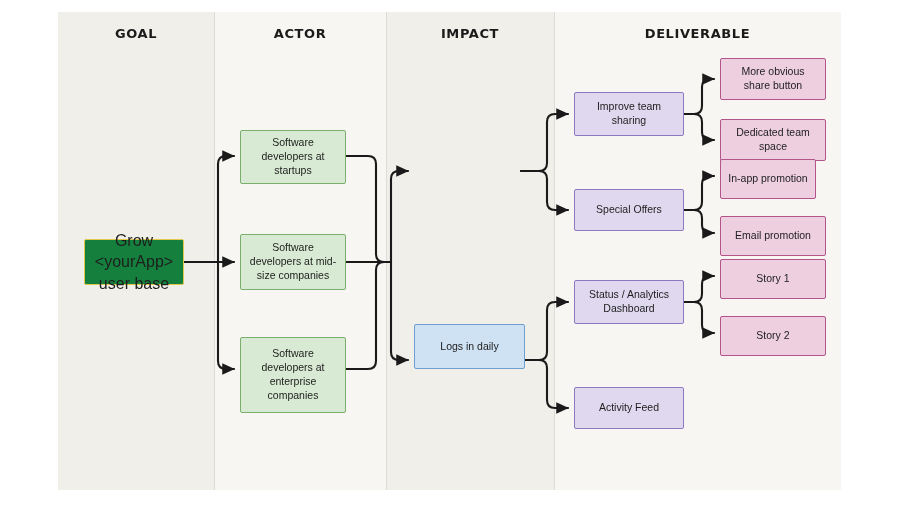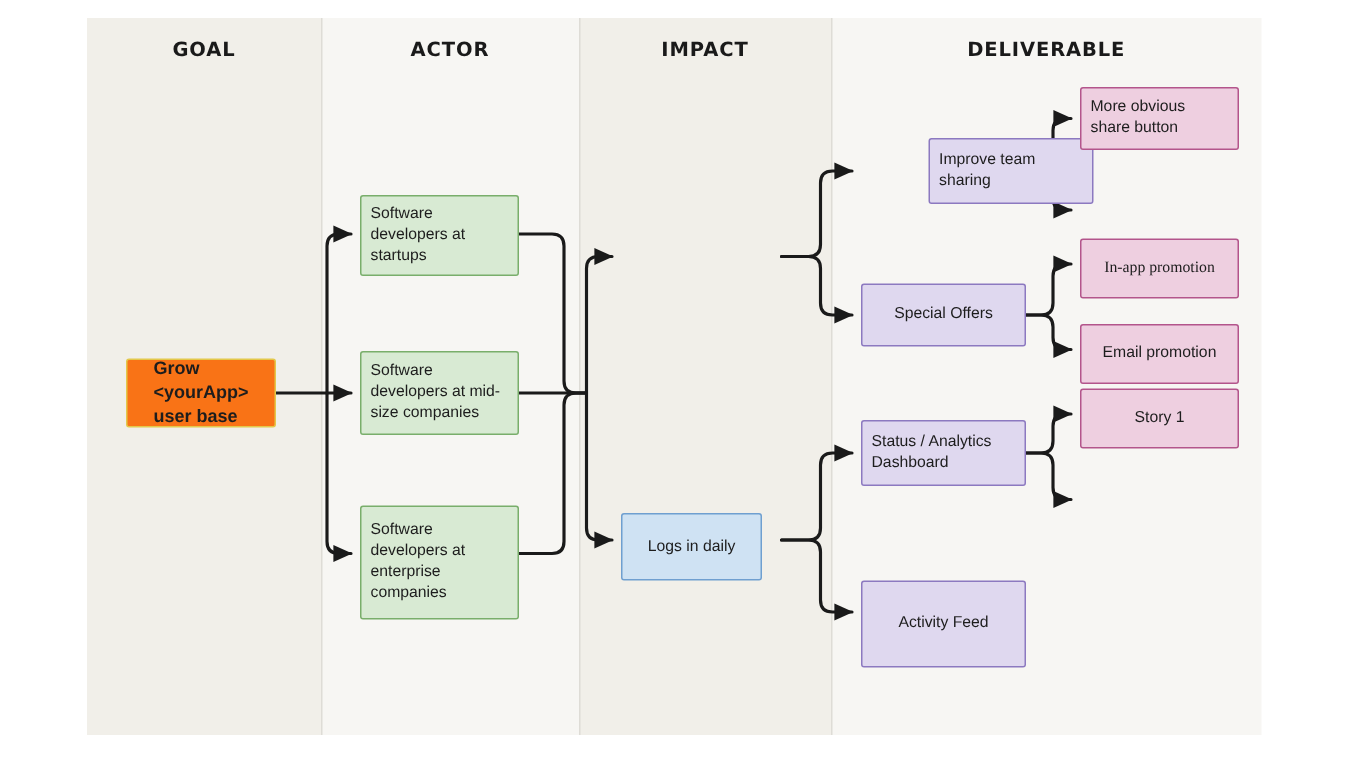--- a/index.html
+++ b/index.html
@@ -68,32 +68,32 @@
   
   .node {
     position: absolute;
     box-sizing: border-box;
     border-radius: 2px;
     border-style: solid;
     border-width: 1.4px;
     display: flex;
     align-items: center;
     justify-content: center;
-    text-align: left;
+    text-align: center;
     font-size: 10.5px;
     line-height: 1.32;
     color: #1d1d1d;
     padding: 19px 6px;
     font-family: "Liberation Sans", sans-serif;
   }
   .node-goal {
-    background: #f97316;
+    background: #15803d;
     border-color: #e3c84a;
-    font-weight: bold;
-    font-size: 12px;
+    font-weight: normal;
+    font-size: 16px;
   }
   .node-actor {
     background: #d8ead3;
     border-color: #79ae6b;
   }
   .node-impact {
     background: #cfe2f3;
     border-color: #6f9fd0;
   }
   .node-deliverable {
@@ -174,44 +174,50 @@
     <div class="node node-actor" style="left:182px; top:118px; width:106px; height:54px;">
       <span>Software developers at startups</span>
     </div>
     <div class="node node-actor" style="left:182px; top:222px; width:106px; height:56px;">
       <span>Software developers at mid-size companies</span>
     </div>
     <div class="node node-actor" style="left:182px; top:325px; width:106px; height:76px;">
       <span>Software developers at enterprise companies</span>
     </div>
 
-    <div class="node node-impact" style="left:356px; top:330px; width:94px; height:45px;">
+    <div class="node node-impact" style="left:356px; top:312px; width:111px; height:45px;">
       <span>Logs in daily</span>
     </div>
 
-    <div class="node node-deliverable" style="left:516px; top:80px; width:110px; height:44px;margin-left:45px;">
+    <div class="node node-deliverable" style="left:516px; top:80px; width:110px; height:44px;">
       <span>Improve team sharing</span>
     </div>
     <div class="node node-deliverable" style="left:516px; top:177px; width:110px; height:42px;">
       <span>Special Offers</span>
     </div>
     <div class="node node-deliverable" style="left:516px; top:268px; width:110px; height:44px;">
       <span>Status / Analytics Dashboard</span>
     </div>
-    <div class="node node-deliverable" style="left:516px; top:375px; width:110px; height:58px;">
+    <div class="node node-deliverable" style="left:516px; top:375px; width:110px; height:42px;">
       <span>Activity Feed</span>
     </div>
 
     <div class="node node-story" style="left:662px; top:46px; width:106px; height:42px;">
       <span>More obvious share button</span>
     </div>
-    <div class="node node-story" style="left:662px; top:147px; width:106px; height:33px;font-family:Liberation Serif, serif;">
+    <div class="node node-story" style="left:662px; top:107px; width:106px; height:42px;">
+      <span>Dedicated team space</span>
+    </div>
+    <div class="node node-story" style="left:662px; top:147px; width:96px; height:33px;">
       <span>In-app promotion</span>
     </div>
     <div class="node node-story" style="left:662px; top:204px; width:106px; height:33px;">
       <span>Email promotion</span>
     </div>
     <div class="node node-story" style="left:662px; top:247px; width:106px; height:33px;">
       <span>Story 1</span>
     </div>
+    <div class="node node-story" style="left:662px; top:304px; width:106px; height:33px;">
+      <span>Story 2</span>
+    </div>
 
   </div>
 </div>
 
 </body></html>

